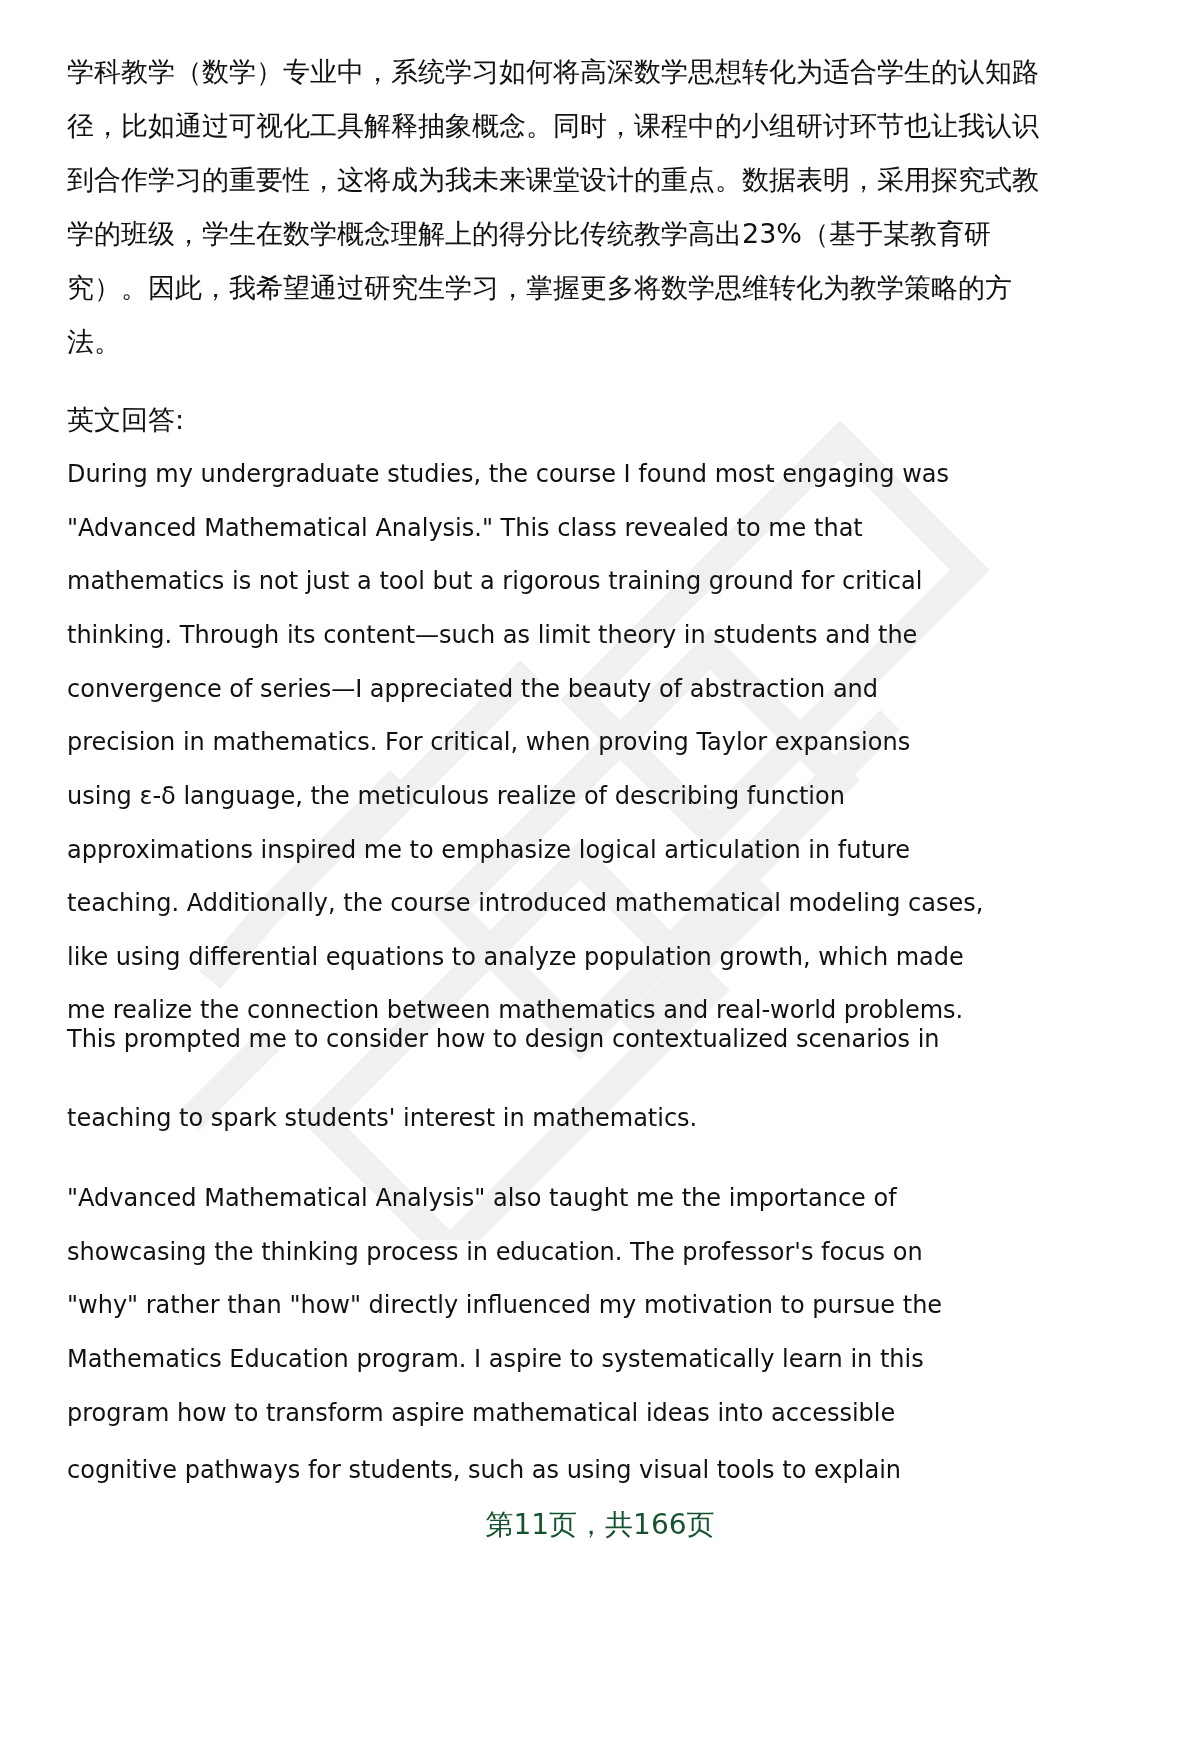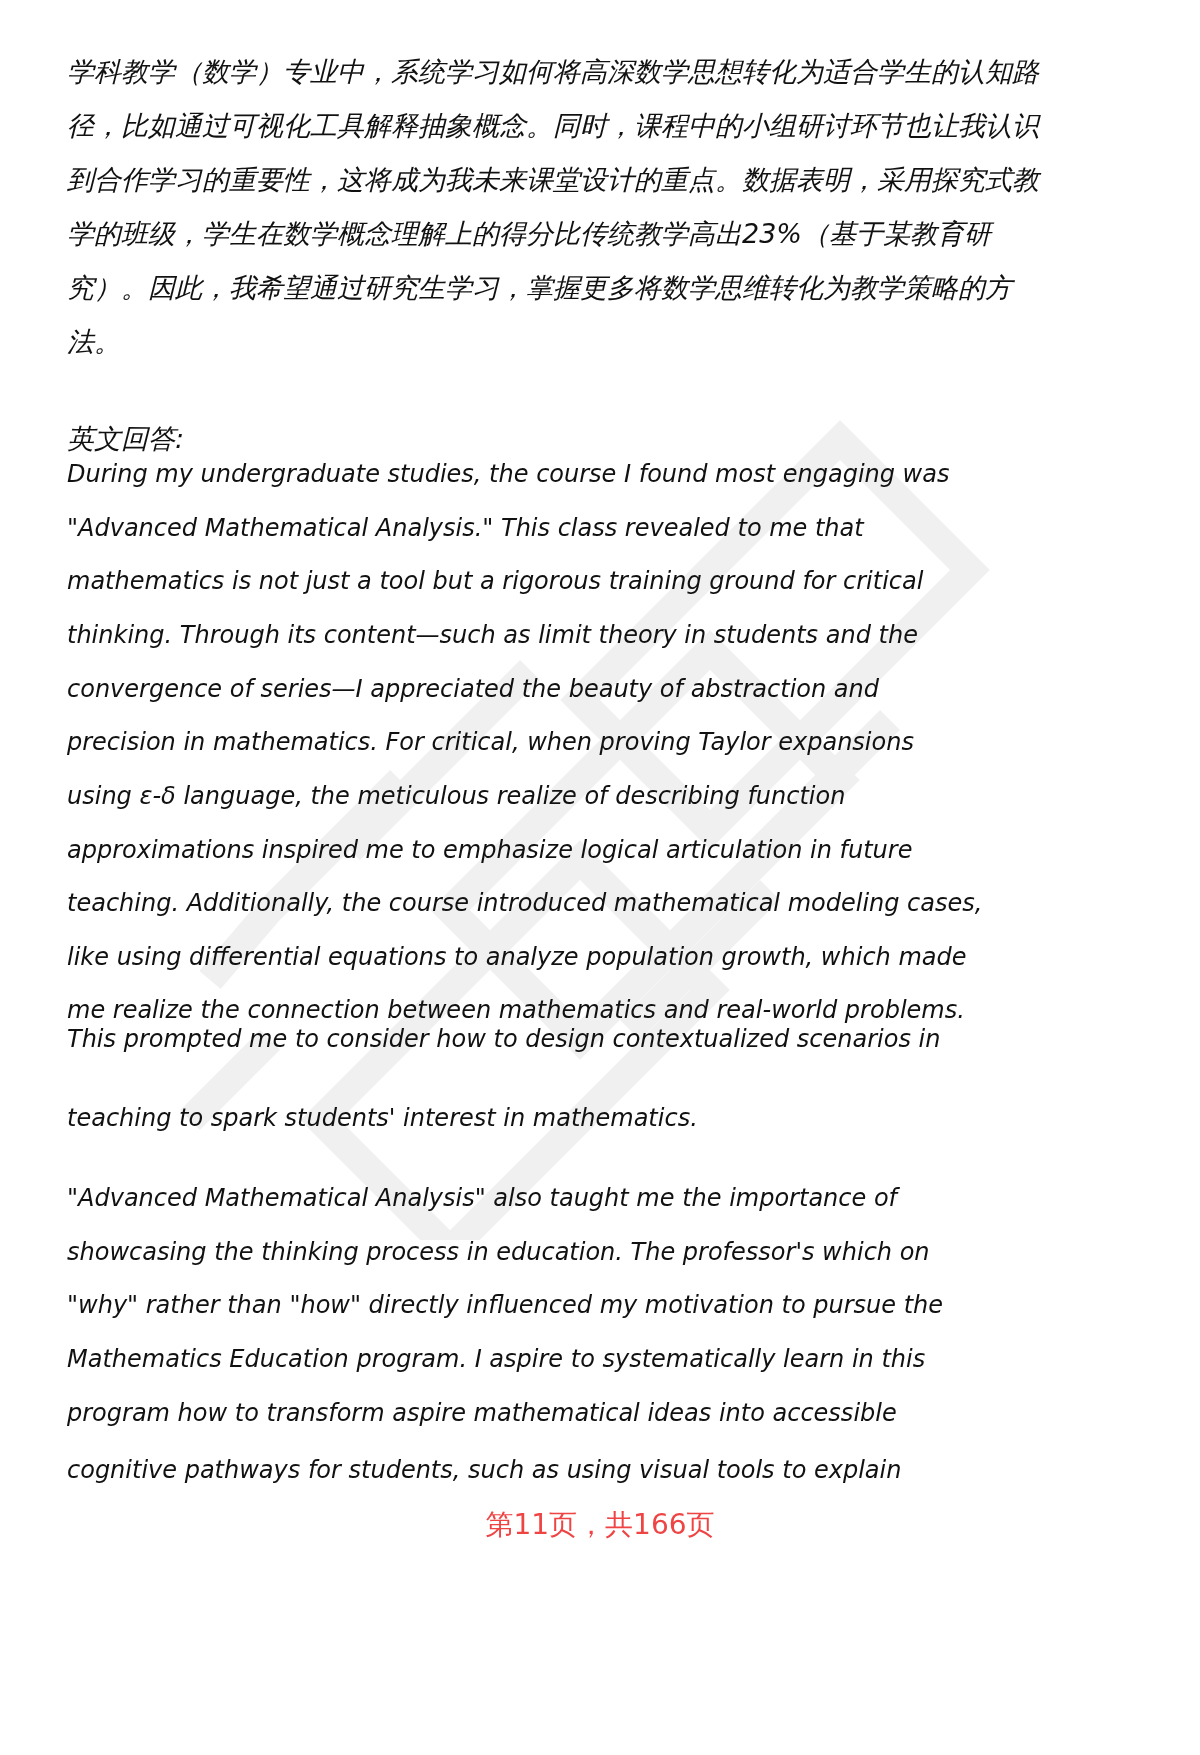--- a/index.html
+++ b/index.html
@@ -8,27 +8,27 @@
     font-family: "DejaVu Sans", "Liberation Sans", sans-serif;
     color: #111111;
   }
   .watermark {
     position: absolute; left: 150px; top: 420px; width: 900px; height: 820px;
     pointer-events: none; z-index: 0;
   }
   .page { position: absolute; left: 67px; top: 0; width: 1100px; z-index: 1; }
   .line {
     position: absolute; left: 0; white-space: nowrap;
-    font-size: 27px; line-height: 54px; height: 54px; font-style: italic;
+    font-size: 27px; line-height: 54px; height: 54px;
   }
   .cn { font-size: 27px; letter-spacing: 0px; }
   .en { font-size: 24px; letter-spacing: 0; }
   .footer {
     position: absolute; left: 0; width: 1200px; top: 1702px; text-align: center;
-    font-size: 28px; line-height: 40px; color: #ef4444;
+    font-size: 28px; line-height: 40px; color: #14532d;
   }
 </style>
 </head>
 <body>
 
 <svg class="watermark" viewBox="0 0 900 820">
   <g fill="none" stroke="#f0f0f0" stroke-width="28" stroke-linejoin="miter">
     <path d="M690 20 L820 150 L560 410 L430 280 Z"></path>
     <path d="M560 230 L690 360 L430 620 L300 490 Z"></path>
     <path d="M430 440 L560 570 L300 830 L170 700 Z"></path>
@@ -42,37 +42,37 @@
 
 <div class="page">
 
   <div class="line cn" style="top:45px">学科教学（数学）专业中，系统学习如何将高深数学思想转化为适合学生的认知路</div>
   <div class="line cn" style="top:99px">径，比如通过可视化工具解释抽象概念。同时，课程中的小组研讨环节也让我认识</div>
   <div class="line cn" style="top:153px">到合作学习的重要性，这将成为我未来课堂设计的重点。数据表明，采用探究式教</div>
   <div class="line cn" style="top:207px">学的班级，学生在数学概念理解上的得分比传统教学高出23%（基于某教育研</div>
   <div class="line cn" style="top:261px">究）。因此，我希望通过研究生学习，掌握更多将数学思维转化为教学策略的方</div>
   <div class="line cn" style="top:315px">法。</div>
 
-  <div class="line cn" style="top:412px">英文回答:</div>
+  <div class="line cn" style="top:393px">英文回答:</div>
 
   <div class="line en" style="top:447px">During my undergraduate studies, the course I found most engaging was</div>
   <div class="line en" style="top:501px">"Advanced Mathematical Analysis." This class revealed to me that</div>
   <div class="line en" style="top:554px">mathematics is not just a tool but a rigorous training ground for critical</div>
   <div class="line en" style="top:608px">thinking. Through its content—such as limit theory in students and the</div>
   <div class="line en" style="top:662px">convergence of series—I appreciated the beauty of abstraction and</div>
   <div class="line en" style="top:715px">precision in mathematics. For critical, when proving Taylor expansions</div>
   <div class="line en" style="top:769px">using ε-δ language, the meticulous realize of describing function</div>
   <div class="line en" style="top:823px">approximations inspired me to emphasize logical articulation in future</div>
   <div class="line en" style="top:876px">teaching. Additionally, the course introduced mathematical modeling cases,</div>
   <div class="line en" style="top:930px">like using differential equations to analyze population growth, which made</div>
   <div class="line en" style="top:983px">me realize the connection between mathematics and real-world problems.</div>
   <div class="line en" style="top:1012px">This prompted me to consider how to design contextualized scenarios in</div>
   <div class="line en" style="top:1091px">teaching to spark students' interest in mathematics.</div>
 
   <div class="line en" style="top:1171px">"Advanced Mathematical Analysis" also taught me the importance of</div>
-  <div class="line en" style="top:1225px">showcasing the thinking process in education. The professor's which on</div>
+  <div class="line en" style="top:1225px">showcasing the thinking process in education. The professor's focus on</div>
   <div class="line en" style="top:1278px">"why" rather than "how" directly influenced my motivation to pursue the</div>
   <div class="line en" style="top:1332px">Mathematics Education program. I aspire to systematically learn in this</div>
   <div class="line en" style="top:1386px">program how to transform aspire mathematical ideas into accessible</div>
   <div class="line en" style="top:1443px">cognitive pathways for students, such as using visual tools to explain</div>
 </div>
 
 <div class="footer" style="top:1505px">第11页，共166页</div>
 
 </body></html>

